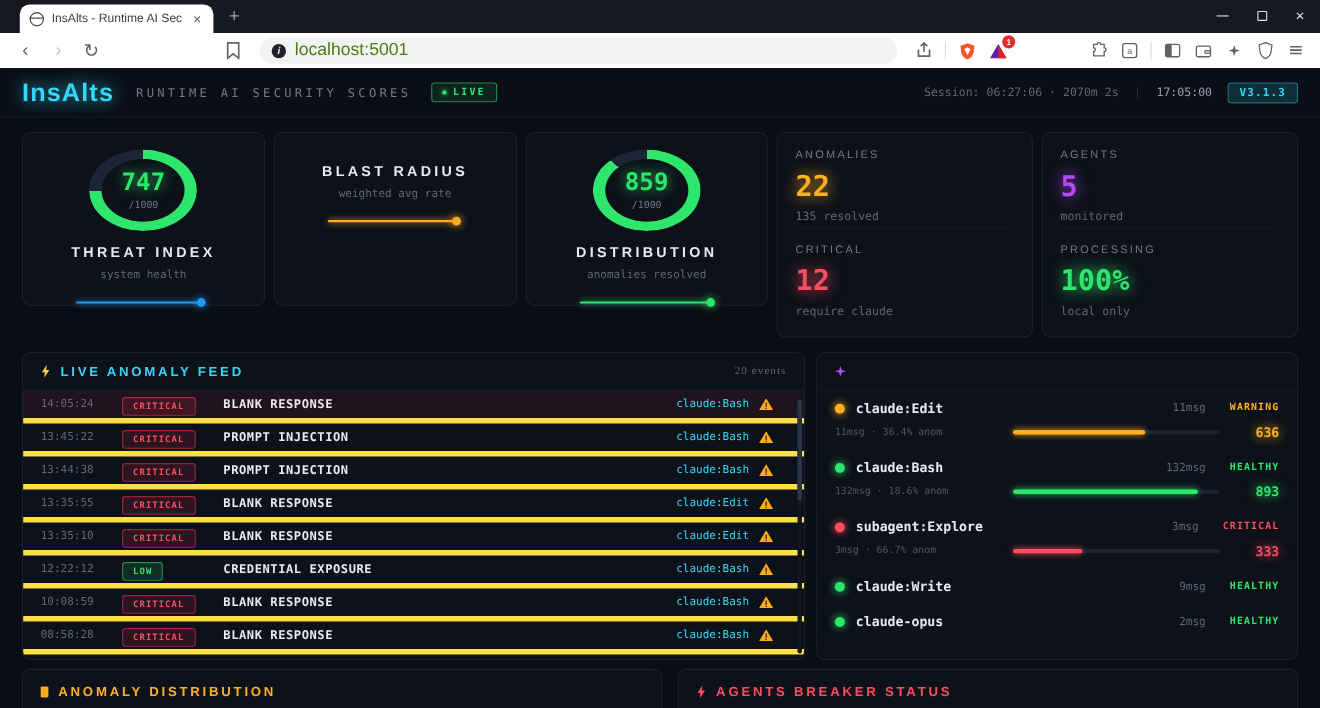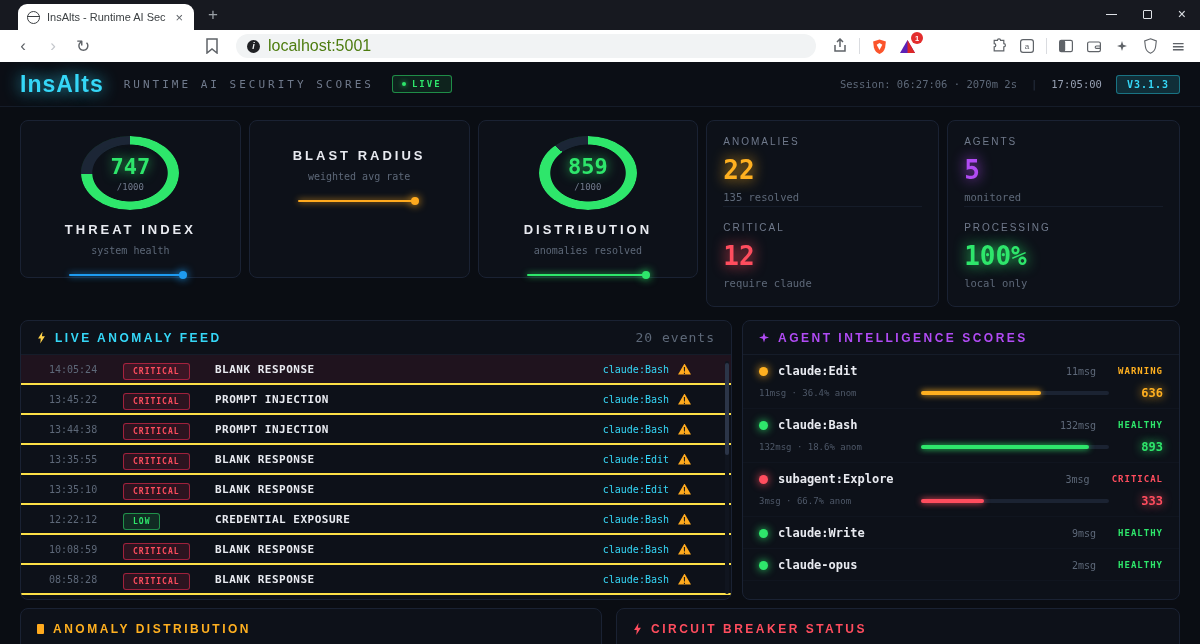--- a/index.html
+++ b/index.html
@@ -106,23 +106,23 @@
                  font-family:"Liberation Sans", sans-serif; }
   .bolt { width:9px; height:12px; clip-path:polygon(62% 0,12% 58%,42% 58%,36% 100%,88% 40%,55% 40%); }
   .bolt-yellow { background:#ffd24a; }
   .bolt-red { background:#ff4d5e; }
   .diamond { width:10px; height:10px; background:#b14bf4;
              clip-path:polygon(50% 0,62% 38%,100% 50%,62% 62%,50% 100%,38% 62%,0 50%,38% 38%); }
   .sq-orange { width:7px; height:10px; background:#ffaa1e; border-radius:1px; }
 
   .feed-panel { width:712px; height:280px; position:relative; overflow:hidden; }
   .feed-title { color:#35d7f7; }
-  .feed-count { margin-left:auto; font-size:13px; color:#5d6878; letter-spacing:1px; }
-  .feed-row { height:30px; display:flex; align-items:center; padding:0 28px;
-              border-bottom:2px solid #fde047; }
+  .feed-count { margin-left:auto; font-size:10px; color:#5d6878; letter-spacing:1px;font-family:Liberation Serif, serif; }
+  .feed-row { height:30px; display:flex; align-items:center; padding:0 16px;
+              border-bottom:5px solid #fde047; }
   .feed-row.hl { background:rgba(255,45,85,.08); }
   .feed-time { width:74px; font-size:10px; color:#5d6878; }
   .feed-sev-col { width:92px; }
   .sev-badge { display:inline-block; font-size:8px; font-weight:bold; letter-spacing:1px;
                padding:3px 9px; border-radius:3px; border:1px solid; }
   .sev-critical { color:#ff4d5e; background:rgba(255,45,85,.13); border-color:rgba(255,45,85,.55); }
   .sev-low { color:#2ee66b; background:rgba(46,230,107,.13); border-color:rgba(46,230,107,.55); }
   .feed-type { font-size:11px; font-weight:bold; color:#e8eaf0; letter-spacing:.5px; }
   .feed-agent { margin-left:auto; display:flex; align-items:center; gap:9px; margin-right:12px; }
   .feed-agent-name { font-size:10px; color:#35d7f7; }
@@ -428,21 +428,20 @@
       </div>
 
       <div class="feed-scroll">
           <span class="feed-thumb"></span>
         </div>
     </div>
 
     <div class="card agents-panel">
       <div class="panel-head">
         <span class="diamond"></span>
-        <span class="panel-title agents-title">AGENT INTELLIGENCE SCORES</span>
       </div>
 
       <div class="agent-item">
         <div class="agent-top">
           <span class="agent-dot" style="color: rgb(255, 176, 32); background: rgb(255, 176, 32);"></span>
           <span class="agent-name">claude:Edit</span>
           <span class="agent-msgs">11msg</span>
           <span class="agent-status st-warning">WARNING</span>
         </div>
         <div class="agent-bottom">
@@ -510,18 +509,18 @@
   <div class="bottom-row">
     <div class="card bottom-left">
       <div class="bottom-head">
         <span class="sq-orange"></span>
         <span class="panel-title bl-title">ANOMALY DISTRIBUTION</span>
       </div>
     </div>
     <div class="card bottom-right">
       <div class="bottom-head">
         <span class="bolt bolt-red"></span>
-        <span class="panel-title br-title">CIRCUIT BREAKER STATUS</span>
+        <span class="panel-title br-title">AGENTS BREAKER STATUS</span>
       </div>
     </div>
   </div>
 
 </div>
 
 </body></html>

